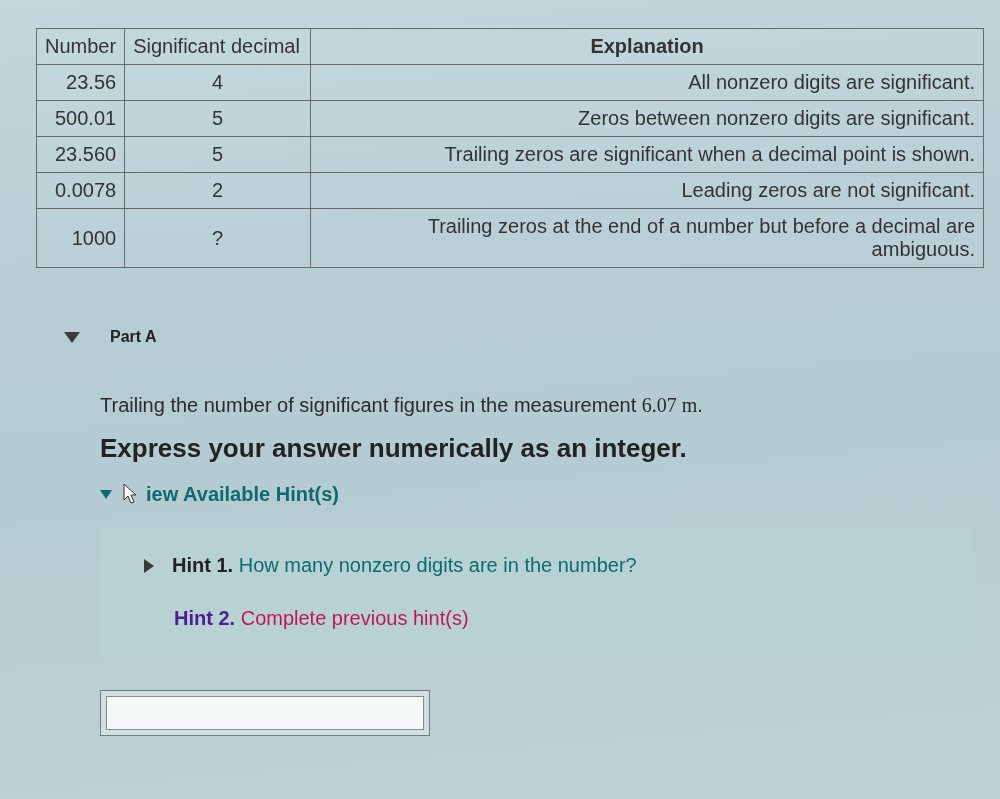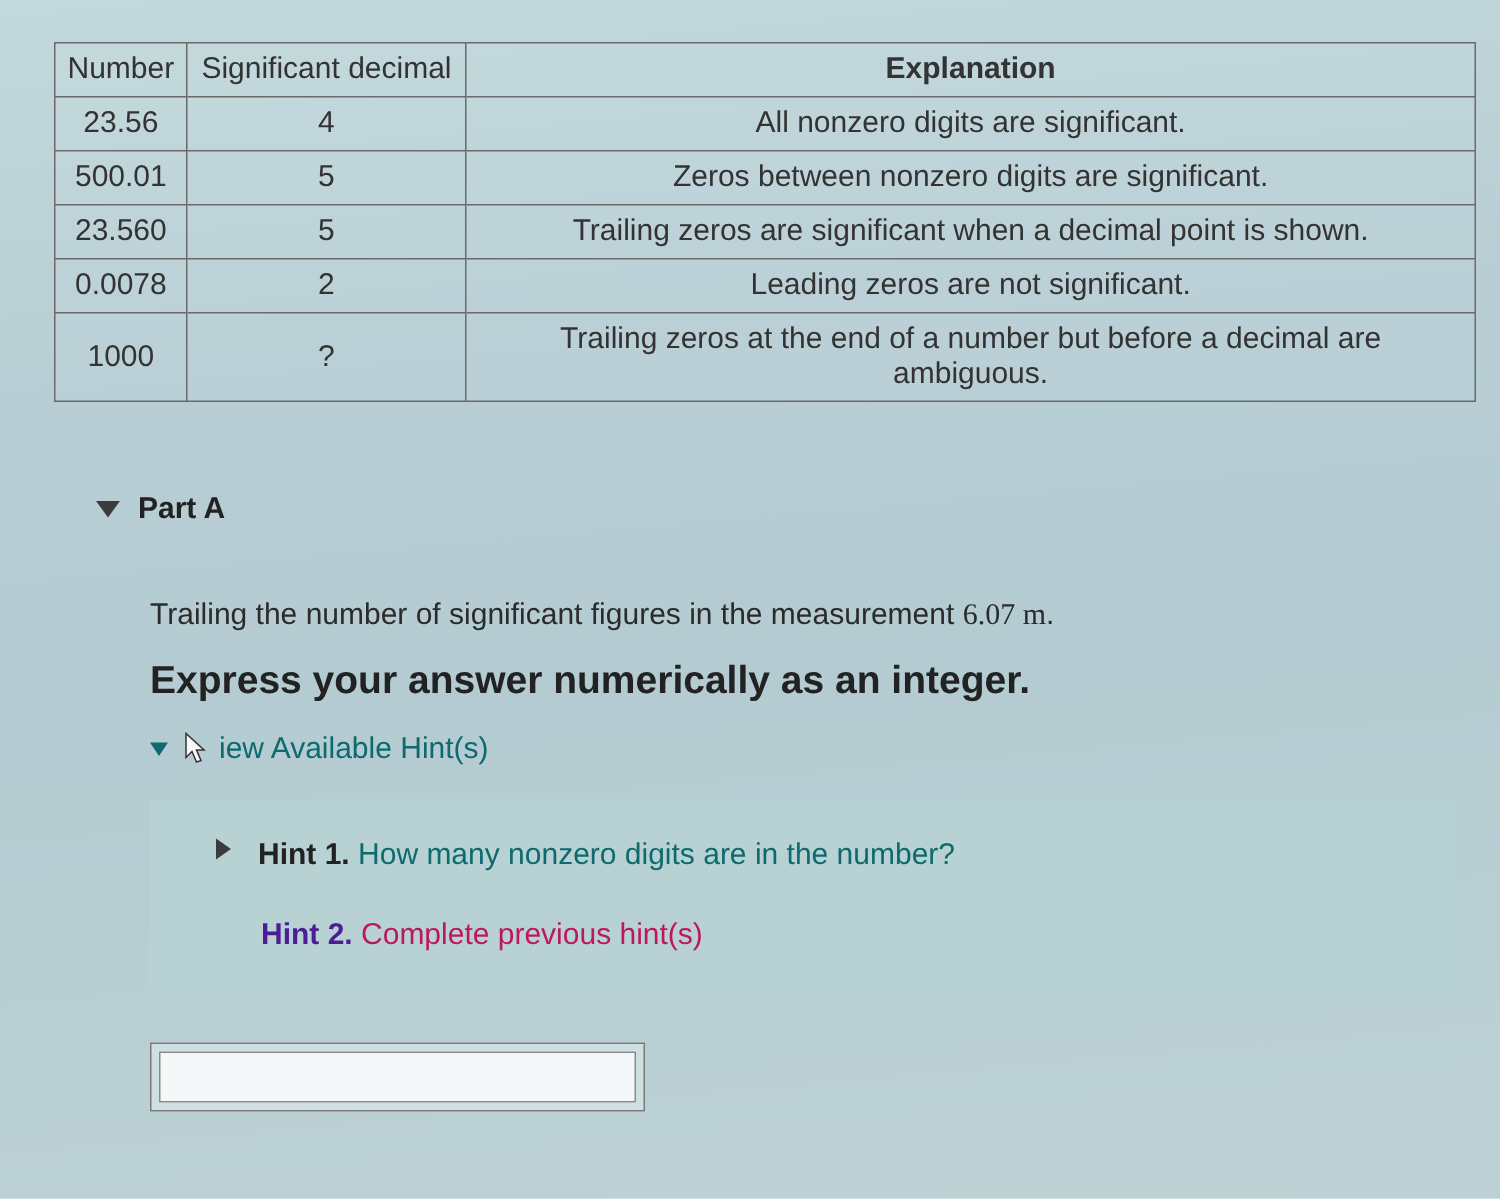--- a/index.html
+++ b/index.html
@@ -18,39 +18,39 @@
   }
   table.sig {
     border-collapse: collapse;
     width: 948px;
     background: rgba(255,255,255,0.05);
   }
   table.sig th, table.sig td {
     border: 1px solid #6a6a6a;
     padding: 6px 8px;
     font-size: 20px;
-    text-align: center;
+    text-align: right;
     vertical-align: middle;
   }
   table.sig th {
     font-weight: 400;
-    text-align: center;
+    text-align: left;
   }
   table.sig td.num { width: 86px; }
   table.sig td.sf  { width: 186px; text-align: center; }
   table.sig th.num { width: 86px; }
   table.sig th.sf  { width: 186px; }
   table.sig th.exp { text-align: center; font-weight: bold; }
 
   .part-header {
     display: flex;
     align-items: center;
-    gap: 12px;
+    gap: 30px;
     margin: 60px 0 0 28px;
-    font-size: 20px;
+    font-size: 16px;
   }
   .part-header .tri-down {
     width: 0; height: 0;
     border-left: 8px solid transparent;
     border-right: 8px solid transparent;
     border-top: 11px solid #3b3b3b;
   }
   .part-header .label { font-weight: 700; color: #222; }
 
   .body-block { margin: 48px 0 0 64px; }
@@ -58,21 +58,21 @@
   .prompt .meas { font-family: "Times New Roman", serif; }
   .instr { font-weight: 700; font-size: 26px; margin-top: 16px; color: #222; }
 
   .hints-toggle {
     display: flex;
     align-items: center;
     gap: 8px;
     margin-top: 18px;
     color: #0d6a6f;
     font-size: 20px;
-    font-weight: 400;
+    font-weight: 700;
     cursor: pointer;
   }
   .tri-down-sm {
     width: 0; height: 0;
     border-left: 6px solid transparent;
     border-right: 6px solid transparent;
     border-top: 9px solid #0d6a6f;
   }
   .cursor-icon {
     width: 20px; height: 24px; position: relative;
@@ -80,21 +80,21 @@
     margin-right: -2px;
   }
   .cursor-icon svg { position: absolute; top: 0; left: 0; }
 
   .hint-panel {
     background: #b8d2d3;
     margin: 22px 0 0 0;
     padding: 26px 24px 26px 44px;
     width: 870px;
   }
-  .hint-row { display: flex; gap: 18px; font-size: 20px; }
+  .hint-row { display: flex; align-items: center; gap: 18px; font-size: 20px; }
   .tri-right-sm {
     width: 0; height: 0;
     border-top: 7px solid transparent;
     border-bottom: 7px solid transparent;
     border-left: 10px solid #3b3b3b;
   }
   .hint-row .lead { font-weight: 700; color: #222; }
   .hint-row .q    { color: #0d6a6f; }
   .hint2 { margin: 30px 0 0 30px; font-size: 20px; }
   .hint2 .lead { font-weight: 700; color: #4c1d95; }

